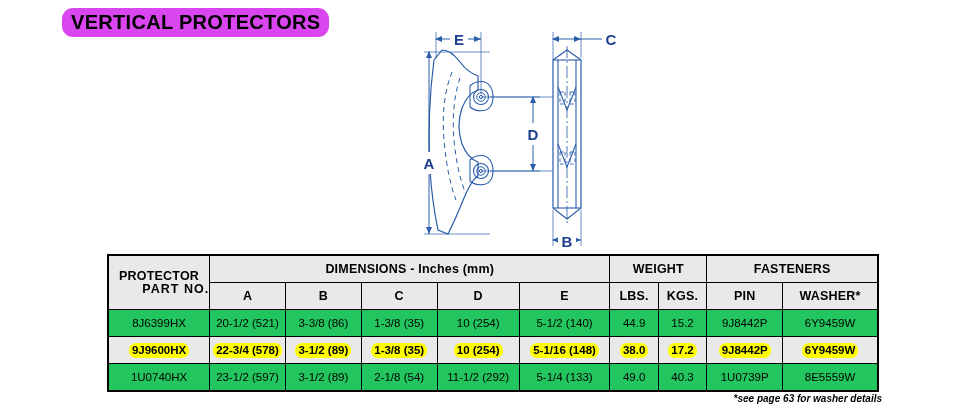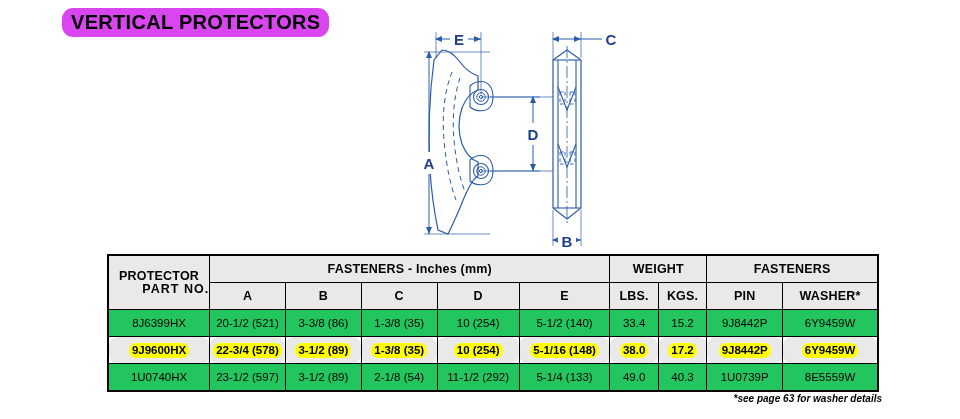--- a/index.html
+++ b/index.html
@@ -79,21 +79,21 @@
     letter-spacing: 0.2px;
   }
   th.part-head {
     font-size: 12.5px;
     line-height: 13px;
     padding: 1px 2px;
   }
   th.part-head .l1 { display: block; }
   th.part-head .l2 { display: block; letter-spacing: 1px; text-align: right; }
   tbody td { background: #22c55e; font-weight: normal; }
-  tbody tr.highlight td { background: #e9e9e9; border-radius: 9px; }
+  tbody tr.highlight td { background: #e9e9e9; }
   tbody tr.highlight td .hl {
     background: #ffff00;
     font-weight: bold;
     padding: 1px 3px;
     border-radius: 7px;
     display: inline-block;
     line-height: 13px;
   }
   
   table.spec { outline: 1px solid #000; }
@@ -261,21 +261,21 @@
       <col style="width:46px">
       <col style="width:72px">
       <col style="width:90px">
     </colgroup>
     <thead>
       <tr>
         <th class="part-head" rowspan="2">
           <span class="l1">PROTECTOR</span>
           <span class="l2">PART NO.</span>
         </th>
-        <th colspan="5">FASTENERS - Inches (mm)</th>
+        <th colspan="5">DIMENSIONS - Inches (mm)</th>
         <th colspan="2">WEIGHT</th>
         <th colspan="2">FASTENERS</th>
       </tr>
       <tr>
         <th>A</th>
         <th>B</th>
         <th>C</th>
         <th>D</th>
         <th>E</th>
         <th>LBS.</th>
@@ -286,21 +286,21 @@
     </thead>
     <tbody>
 
       <tr>
         <td><span>8J6399HX</span></td>
         <td><span>20-1/2 (521)</span></td>
         <td><span>3-3/8 (86)</span></td>
         <td><span>1-3/8 (35)</span></td>
         <td><span>10 (254)</span></td>
         <td><span>5-1/2 (140)</span></td>
-        <td><span>33.4</span></td>
+        <td><span>44.9</span></td>
         <td><span>15.2</span></td>
         <td><span>9J8442P</span></td>
         <td><span>6Y9459W</span></td>
       </tr>
 
       <tr class="highlight">
         <td><span class="hl">9J9600HX</span></td>
         <td><span class="hl">22-3/4 (578)</span></td>
         <td><span class="hl">3-1/2 (89)</span></td>
         <td><span class="hl">1-3/8 (35)</span></td>

